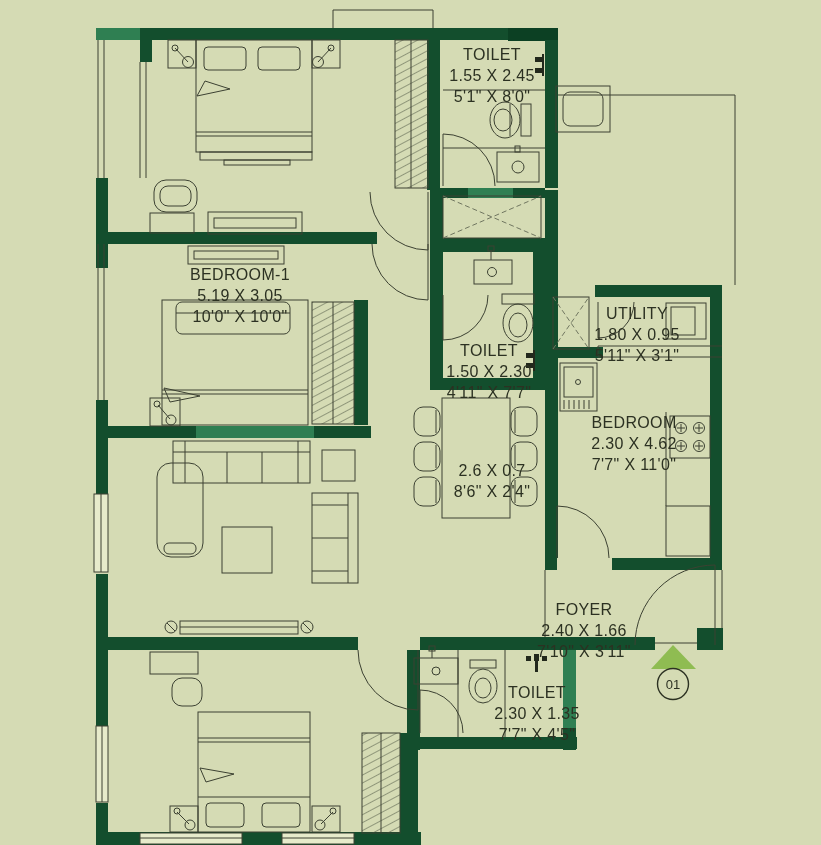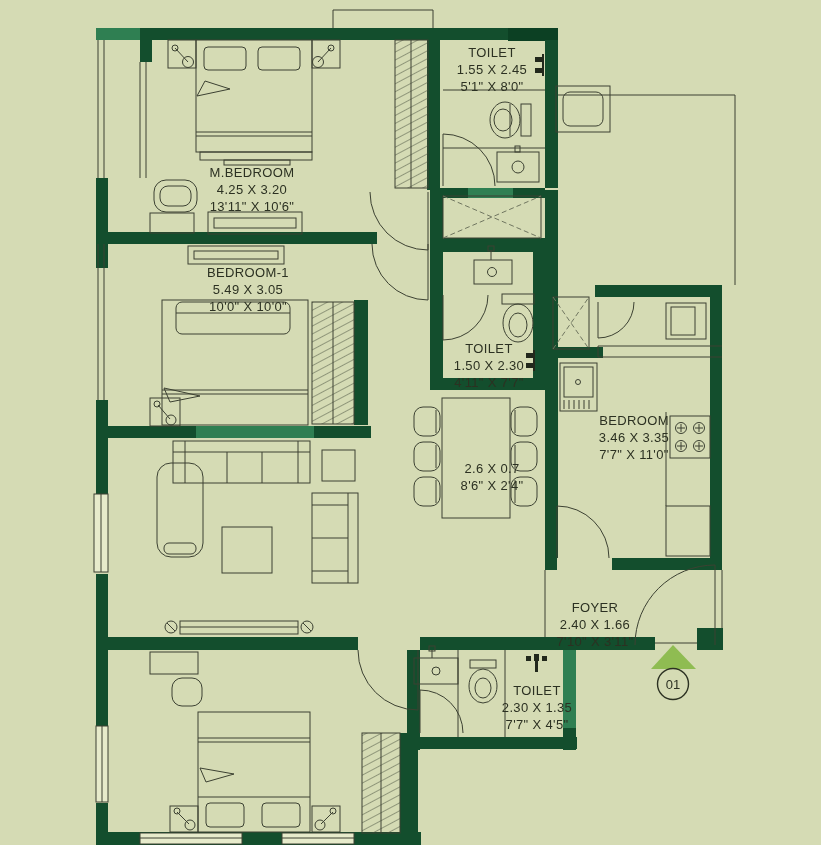--- a/index.html
+++ b/index.html
@@ -1,19 +1,19 @@
 <!DOCTYPE html>
 <html><head>
 <meta charset="utf-8">
 <style>
   html,body{margin:0;padding:0;background:#d5dbb4;}
   .stage{position:relative;width:821px;height:845px;background:#d5dbb4;overflow:hidden;
          font-family:"Liberation Sans",sans-serif;}
   .stage svg{position:absolute;left:0;top:0;}
-  .lbl{position:absolute;text-align:center;font-size:13px;line-height:1.32;
+  .lbl{position:absolute;text-align:center;font-size:16px;line-height:1.32;
        letter-spacing:.35px;color:#2c3122;white-space:nowrap;}
 </style>
 </head>
 <body>
 
 <div class="stage">
 
 <svg width="821" height="845" viewBox="0 0 821 845">
   <defs>
     <pattern id="hatch" width="7" height="7" patternUnits="userSpaceOnUse" patternTransform="rotate(62)">
@@ -334,59 +334,59 @@
 
   <g>
     <polygon points="651,669 696,669 673,645" fill="#8fbc52"></polygon>
   </g>
   <g>
     <circle cx="673" cy="684" r="15.5" fill="none" stroke="#2c3122" stroke-width="1.4"></circle>
     <text x="673" y="689" text-anchor="middle" font-family="Liberation Sans, sans-serif" font-size="13" fill="#2c3122">01</text>
   </g>
 </svg>
 
-<div class="lbl" style="left:172px;top:164px;width:160px">
-  <div>M.BEDROOM</div>
-  <div>4.25 X 3.20</div>
-  <div>13'11" X 10'6"</div>
-</div>
 
 <div class="lbl" style="left:412px;top:44px;width:160px">
   <div>TOILET</div>
   <div>1.55 X 2.45</div>
   <div>5'1" X 8'0"</div>
 </div>
 
-<div class="lbl" style="left:168px;top:264px;width:160px">
+<div class="lbl" style="left:160px;top:264px;width:160px">
   <div>BEDROOM-1</div>
-  <div>5.49 X 3.05</div>
+  <div>5.19 X 3.05</div>
   <div>10'0" X 10'0"</div>
 </div>
 
 
 <div class="lbl" style="left:409px;top:340px;width:160px">
   <div>TOILET</div>
   <div>1.50 X 2.30</div>
   <div>4'11" X 7'7"</div>
 </div>
 
+<div class="lbl" style="left:557px;top:303px;width:160px">
+  <div>UTILITY</div>
+  <div>1.80 X 0.95</div>
+  <div>5'11" X 3'1"</div>
+</div>
 
 <div class="lbl" style="left:554px;top:412px;width:160px">
   <div>BEDROOM</div>
-  <div>3.46 X 3.35</div>
+  <div>2.30 X 4.62</div>
   <div>7'7" X 11'0"</div>
 </div>
 
 <div class="lbl" style="left:412px;top:460px;width:160px">
   <div>2.6 X 0.7</div>
   <div>8'6" X 2'4"</div>
 </div>
 
 
-<div class="lbl" style="left:515px;top:599px;width:160px">
+<div class="lbl" style="left:504px;top:599px;width:160px">
   <div>FOYER</div>
   <div>2.40 X 1.66</div>
   <div>7'10" X 3'11"</div>
 </div>
 
 
 <div class="lbl" style="left:457px;top:682px;width:160px">
   <div>TOILET</div>
   <div>2.30 X 1.35</div>
   <div>7'7" X 4'5"</div>

